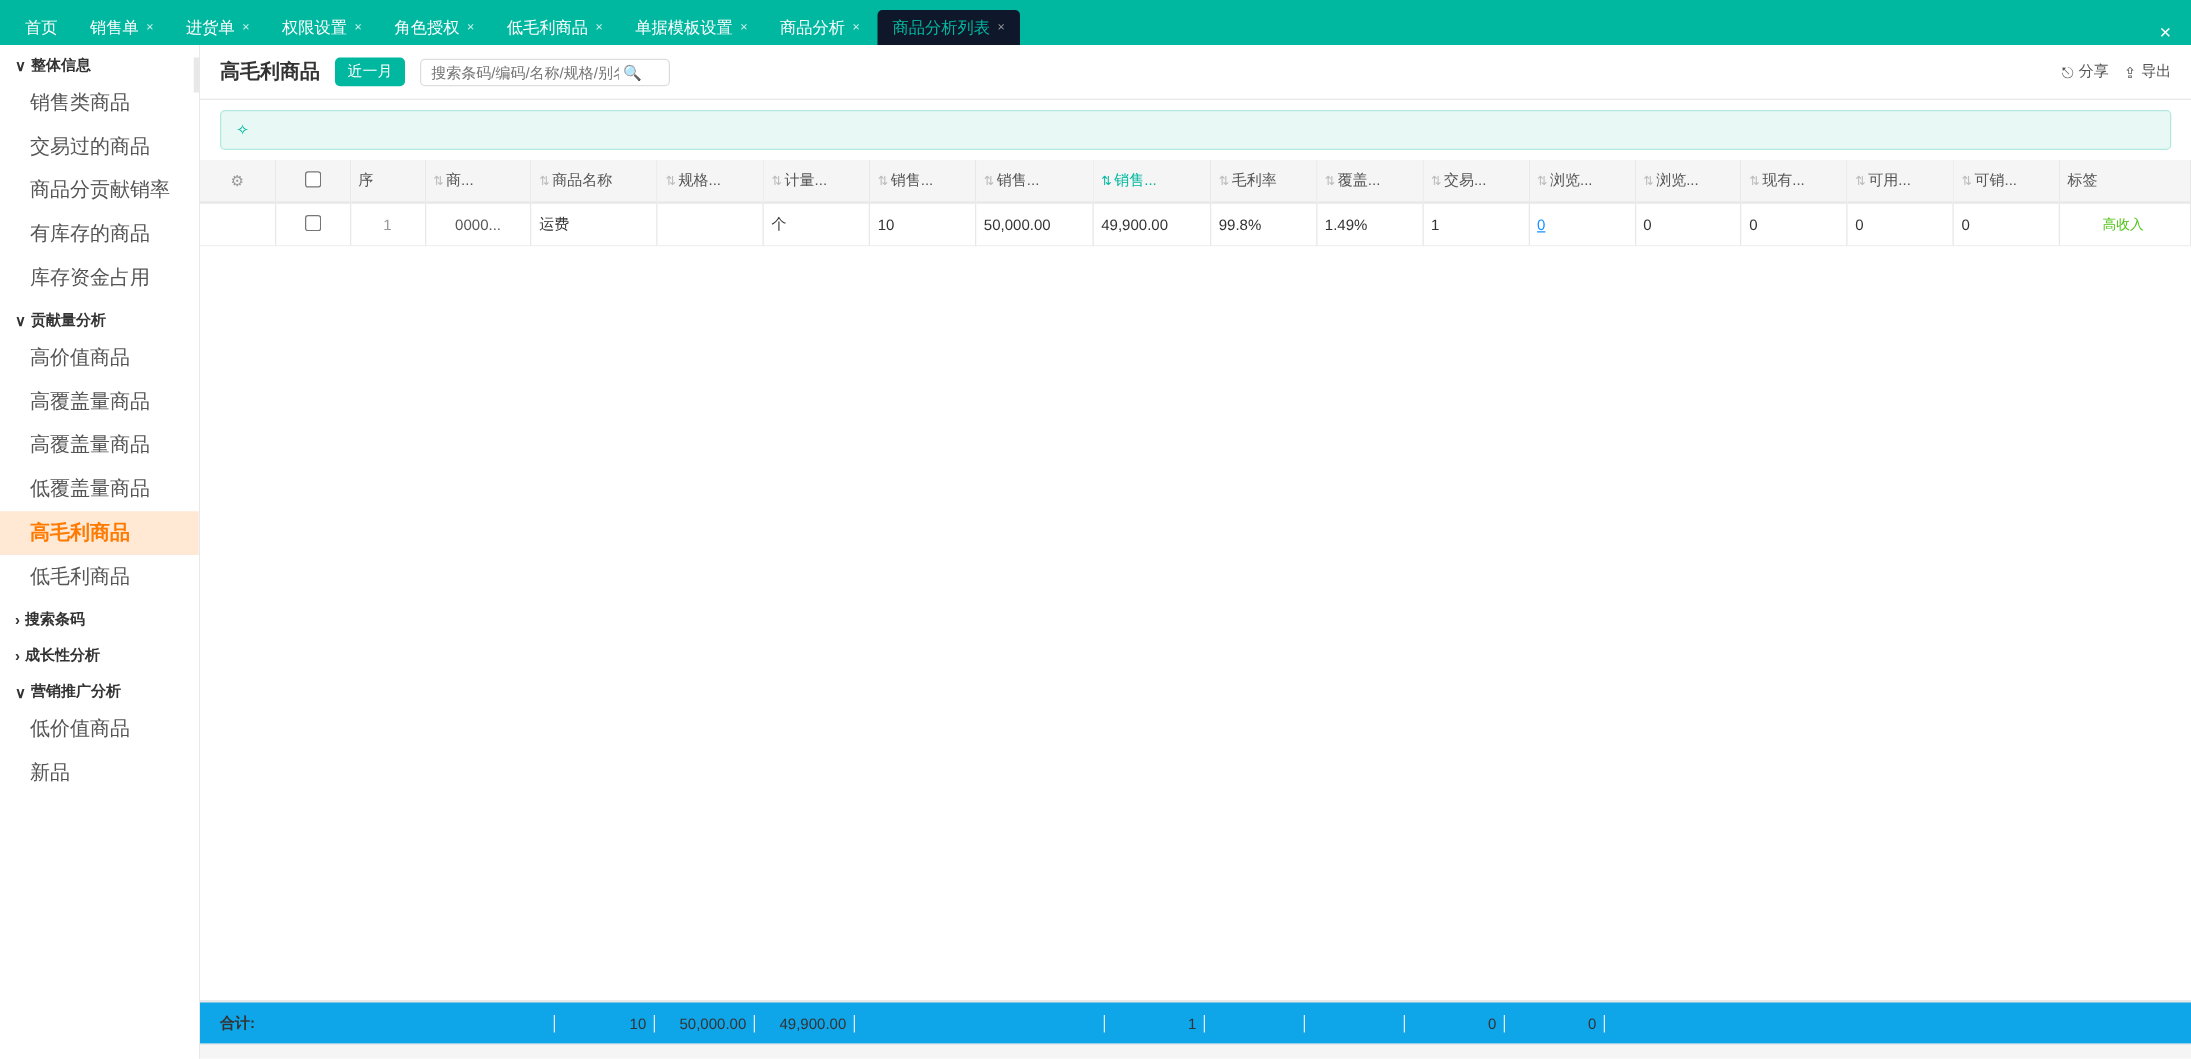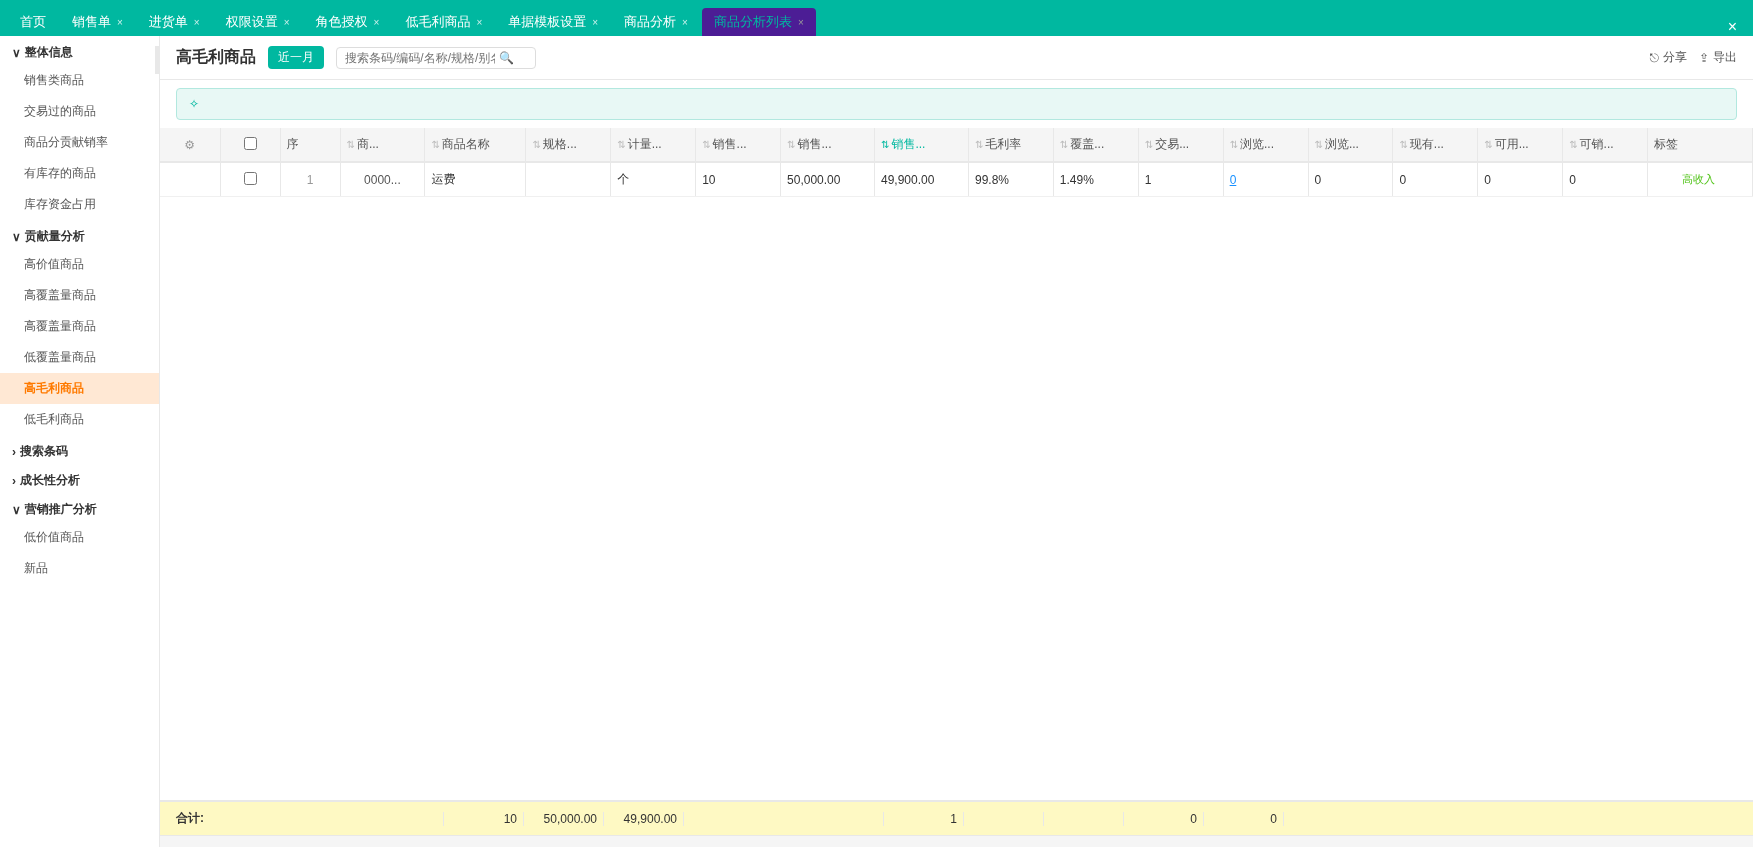--- a/index.html
+++ b/index.html
@@ -22,21 +22,21 @@
       padding: 0 12px;
       height: 28px;
       border-radius: 4px 4px 0 0;
       cursor: pointer;
       font-size: 13px;
       color: #fff;
       white-space: nowrap;
       gap: 4px;
     }
     .nav-tab.active {
-      background: #4c1d95;
+      background: #0f172a;
       color: #00b8a0;
     }
     .nav-tab .close-x {
       font-size: 10px;
       color: rgba(255,255,255,0.8);
       margin-left: 2px;
       cursor: pointer;
     }
     .nav-tab.active .close-x { color: #999; }
     .nav-close-btn {
@@ -83,21 +83,21 @@
       align-items: center;
       padding: 8px 12px 4px 12px;
       font-size: 12px;
       color: #333;
       font-weight: bold;
       cursor: pointer;
       gap: 4px;
     }
     .sidebar-item {
       padding: 7px 12px 7px 24px;
-      font-size: 12px;
+      font-size: 16px;
       color: #555;
       cursor: pointer;
       white-space: nowrap;
     }
     .sidebar-item.active {
       background: #ffe8d4;
       color: #ff7a00;
       font-weight: bold;
     }
 
@@ -215,21 +215,21 @@
       border-bottom: 1px solid #f0f0f0;
       white-space: nowrap;
     }
     .row-num { color: #999; text-align: center; width: 30px; }
     .tag-high { color: #52c41a; font-size: 11px; margin-left: 28px; }
     .link-style { color: #1890ff; text-decoration: underline; cursor: pointer; }
 
     
     .footer-summary {
       border-top: 2px solid #e8e8e8;
-      background: #fef9c3;
+      background: #0ea5e9;
       padding: 8px 16px;
       display: flex;
       align-items: center;
       font-size: 12px;
       color: #333;
       flex-shrink: 0;
     }
     .footer-summary .label { margin-right: 40px; font-weight: bold; }
     .footer-cells {
       display: flex;

